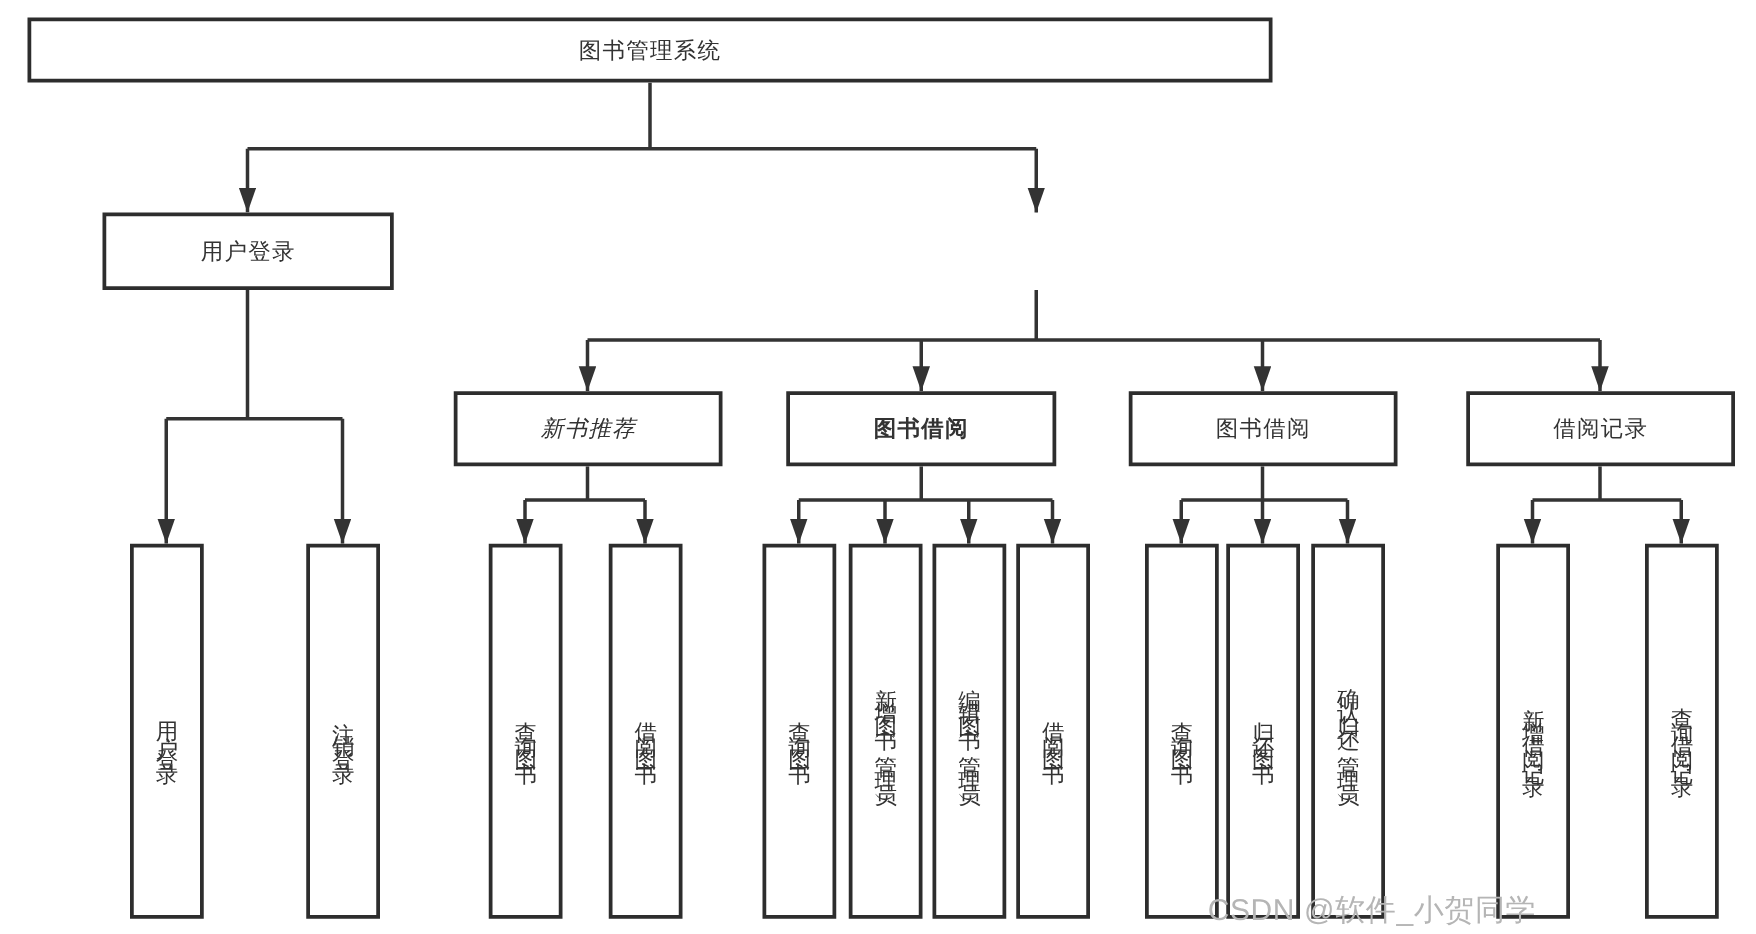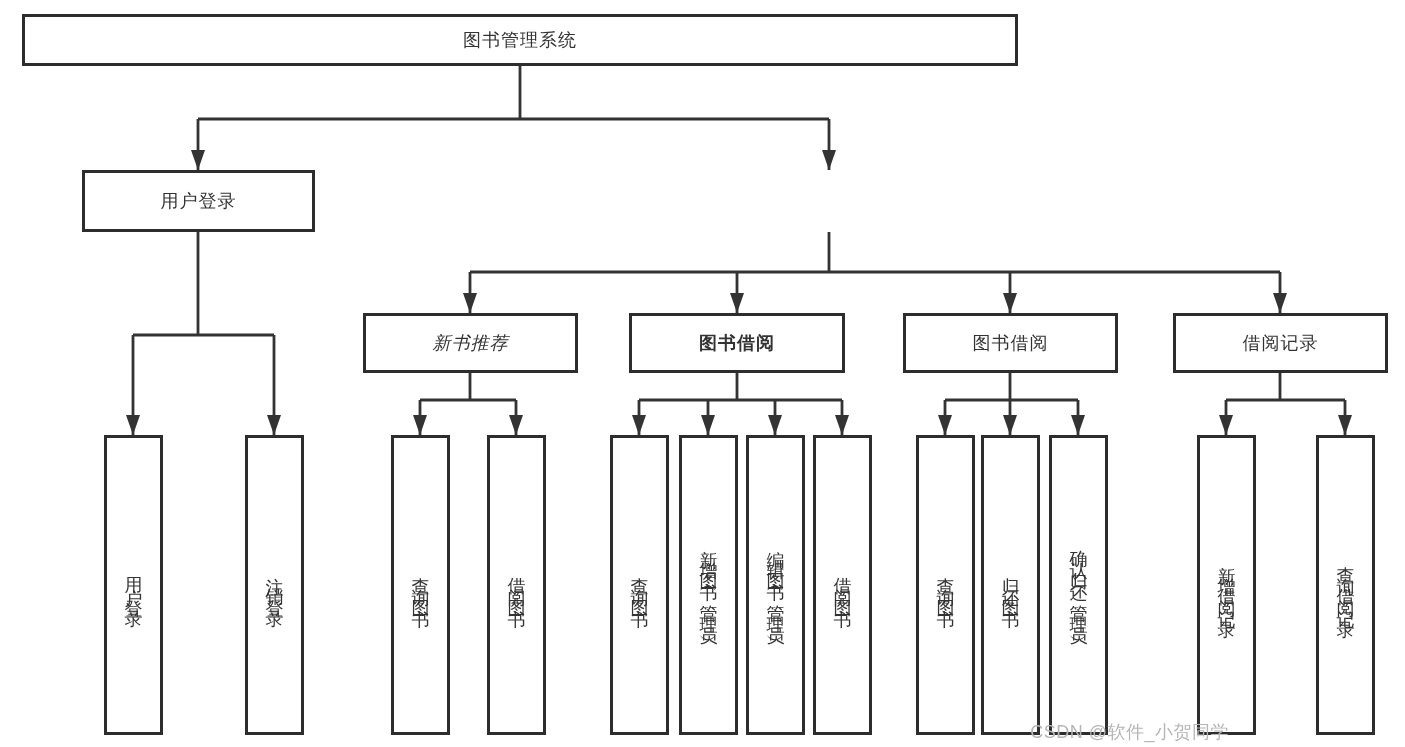--- a/index.html
+++ b/index.html
@@ -70,21 +70,21 @@
   .leaf-7  { left: 746px; }
   .leaf-8  { left: 813px; }
   .leaf-9  { left: 916px; }
   .leaf-10 { left: 981px; }
   .leaf-11 { left: 1049px; }
   .leaf-12 { left: 1197px; }
   .leaf-13 { left: 1316px; }
   .watermark {
     position: absolute;
     right: 8px; bottom: 3px;
-    font-size: 18px;
+    font-size: 24px;
     color: var(--watermark);
     white-space: nowrap;
     z-index: 5;
     letter-spacing: 0.5px;
   }
 </style>
 </head>
 <body>
 
 <div class="canvas">

